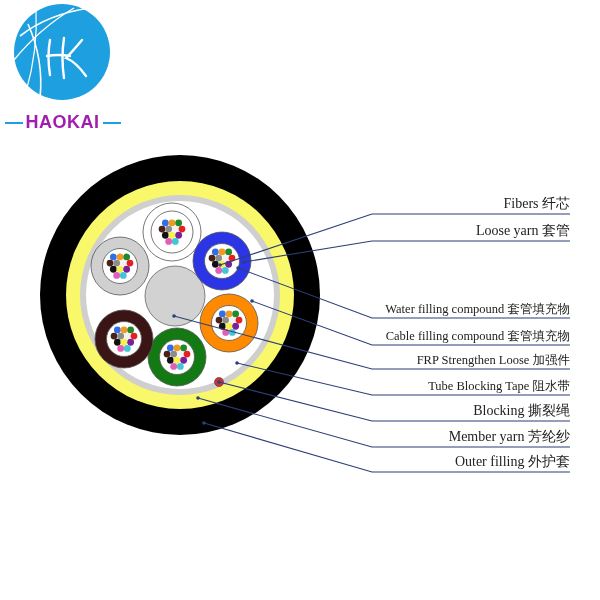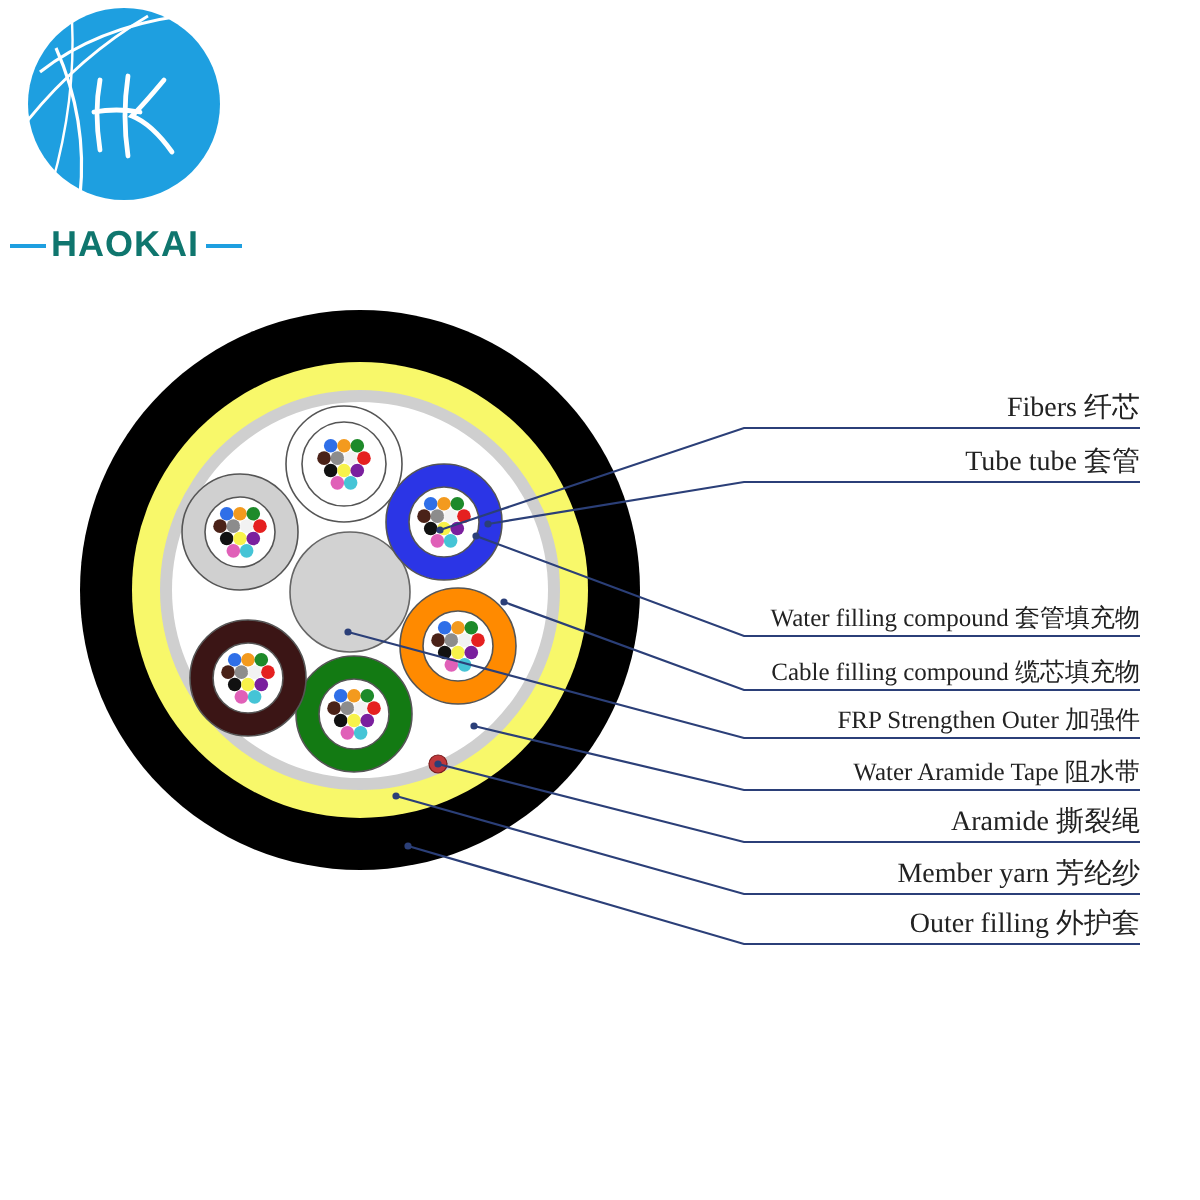--- a/index.html
+++ b/index.html
@@ -1,18 +1,18 @@
 <!DOCTYPE html>
 <html><head>
 <meta charset="utf-8">
 <style>
   html, body { margin:0; padding:0; background:#ffffff; }
   body { width:600px; height:600px; position:relative; overflow:hidden; font-family:"Liberation Serif", "DejaVu Serif", serif; }
   #stage { position:absolute; left:0; top:0; width:600px; height:600px; }
-  .logo-text { position:absolute; left:0; top:112px; width:125px; text-align:center; font-family:"Liberation Sans","DejaVu Sans",sans-serif; font-weight:bold; font-size:18px; color:#0f766e; letter-spacing:0.5px; }
+  .logo-text { position:absolute; left:0; top:112px; width:125px; text-align:center; font-family:"Liberation Sans","DejaVu Sans",sans-serif; font-weight:bold; font-size:18px; color:#a21caf; letter-spacing:0.5px; }
   .logo-text .dash { display:inline-block; width:18px; height:2px; background:#1E9FE0; vertical-align:middle; margin:0 3px; }
   .label { position:absolute; right:30px; font-size:14px; color:#222; white-space:nowrap; text-align:right; }
   .label.sm { font-size:12.5px; }
 </style>
 </head>
 <body>
 
 <svg id="stage" width="600" height="600" viewBox="0 0 600 600" xmlns="http://www.w3.org/2000/svg">
 
   <g>
@@ -156,21 +156,21 @@
       <circle cx="198" cy="398" r="1.8" fill="#2B3F78"></circle>
       <polyline points="204,423 372,472 570,472" fill="none" stroke="#2B3F78" stroke-width="1.1"></polyline>
       <circle cx="204" cy="423" r="1.8" fill="#2B3F78"></circle>
     </g>
 </svg>
 
 <div class="logo-text"><span class="dash"></span><span>HAOKAI</span><span class="dash"></span></div>
 
 <div id="labels">
     <div class="label" style="top: 195px;">Fibers 纤芯</div>
-    <div class="label" style="top: 222px;">Tube tube 套管</div>
+    <div class="label" style="top: 222px;">Loose yarn 套管</div>
     <div class="label sm" style="top: 300.5px;">Water filling compound 套管填充物</div>
-    <div class="label sm" style="top: 327.5px;">Cable filling compound 缆芯填充物</div>
-    <div class="label sm" style="top: 351.5px;">FRP Strengthen Outer 加强件</div>
-    <div class="label sm" style="top: 377.5px;">Water Aramide Tape 阻水带</div>
-    <div class="label" style="top: 402px;">Aramide 撕裂绳</div>
+    <div class="label sm" style="top: 327.5px;">Cable filling compound 套管填充物</div>
+    <div class="label sm" style="top: 351.5px;">FRP Strengthen Loose 加强件</div>
+    <div class="label sm" style="top: 377.5px;">Tube Blocking Tape 阻水带</div>
+    <div class="label" style="top: 402px;">Blocking 撕裂绳</div>
     <div class="label" style="top: 428px;">Member yarn 芳纶纱</div>
     <div class="label" style="top: 453px;">Outer filling 外护套</div>
   </div>
 
 </body></html>

